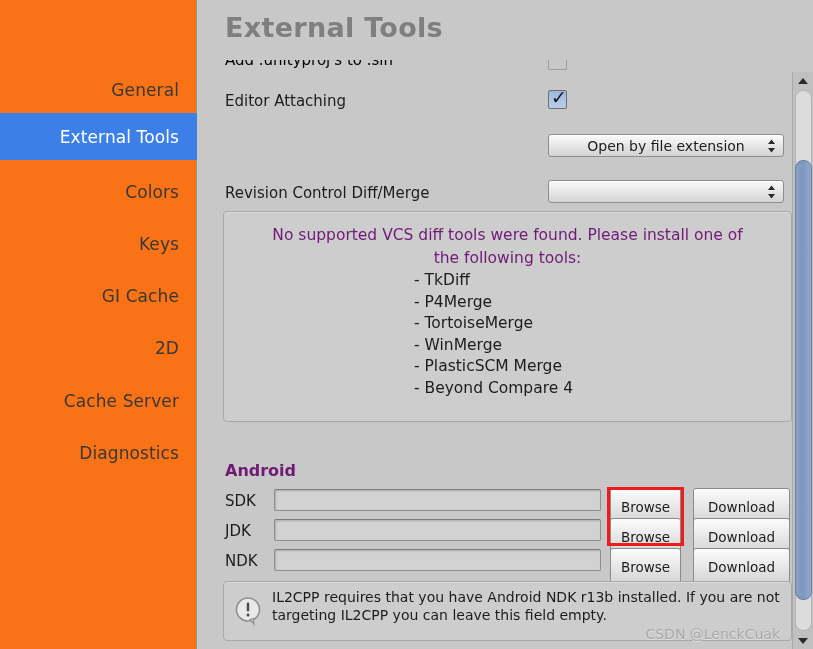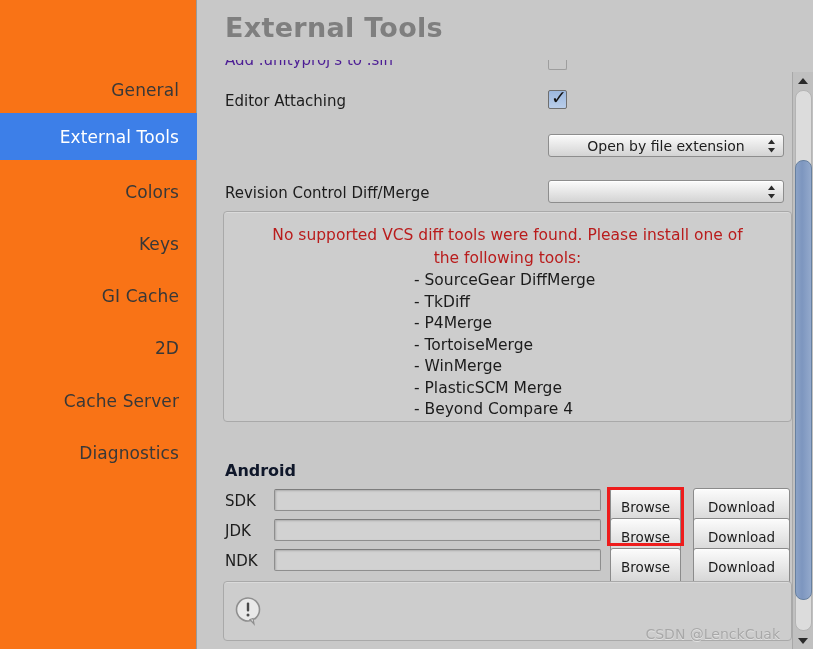--- a/index.html
+++ b/index.html
@@ -42,21 +42,21 @@
 
   
   .row-label{
     position:absolute;font-size:15px;color:#1c1c1c;white-space:nowrap;
   }
 
   
   #clipped-row{
     position:absolute;left:27px;top:60px;width:560px;height:14px;overflow:hidden;
   }
-  #clipped-row .row-label{position:absolute;left:0;top:-9px;color:#4c1d95;}
+  #clipped-row .row-label{position:absolute;left:0;top:-9px;color:#000000;}
   #clipped-row .cb{
     position:absolute;left:323px;top:-9px;width:19px;height:19px;
     box-sizing:border-box;
     border:1px solid #9e9e9e;border-top:none;
     background:#c9c9c9;border-radius:2px;
   }
 
   
   .checkbox{
     position:absolute;width:19px;height:19px;box-sizing:border-box;
@@ -88,32 +88,32 @@
   
   .helpbox{
     position:absolute;box-sizing:border-box;
     border:1px solid #a9a9a9;border-radius:4px;
     background:#cdcdcd;
     box-shadow:inset 0 1px 0 #dadada;
   }
   #vcs-help{left:25px;top:211px;width:569px;height:211px;}
   #vcs-help .vcs-head{
     position:absolute;left:0;right:0;top:12px;
-    text-align:center;font-size:15.5px;color:#b91c1c;line-height:23px;
+    text-align:center;font-size:15.5px;color:#701a75;line-height:23px;
     padding:0 34px;box-sizing:border-box;
   }
   #vcs-help .vcs-list{
     position:absolute;left:190px;top:58px;
     font-size:15.5px;color:#1c1c1c;line-height:21.5px;
   }
 
   
   #android-head{
     position:absolute;left:27px;top:461px;
-    font-size:16px;font-weight:bold;color:#0f172a;
+    font-size:16px;font-weight:bold;color:#701a75;
   }
   .sdk-label{
     position:absolute;left:27px;font-size:15px;color:#1c1c1c;
   }
   .path-field{
     position:absolute;height:22px;box-sizing:border-box;
     border:1px solid #8e8e8e;border-top-color:#7d7d7d;border-radius:2px;
     background:#d2d2d2;
     box-shadow:inset 1px 1px 2px rgba(0,0,0,.18);
   }
@@ -239,21 +239,20 @@
       <span class="dd-text"></span>
       <svg class="dd-arrow" viewBox="0 0 9 15">
         <polygon points="4.5,1 8,5.5 1,5.5" fill="#2b2b2b"></polygon>
         <polygon points="4.5,14 8,9.5 1,9.5" fill="#2b2b2b"></polygon>
       </svg>
     </div>
 
     <div class="helpbox" id="vcs-help">
       <div class="vcs-head">No supported VCS diff tools were found. Please install one of the following tools:</div>
       <div class="vcs-list">
-        <div>- SourceGear DiffMerge</div>
         <div>- TkDiff</div>
         <div>- P4Merge</div>
         <div>- TortoiseMerge</div>
         <div>- WinMerge</div>
         <div>- PlasticSCM Merge</div>
         <div>- Beyond Compare 4</div>
       </div>
     </div>
 
     <div id="android-head">Android</div>
@@ -275,20 +274,21 @@
 
     <div id="red-annotation"></div>
 
     <div class="helpbox" id="il2cpp-help">
       <svg class="il-icon" viewBox="0 0 30 30">
         <circle cx="14" cy="13.5" r="11.5" fill="#e9e9e9" stroke="#8f8f8f" stroke-width="1.6"></circle>
         <path d="M16 23.5 L20 28 L19 22.5 Z" fill="#e9e9e9" stroke="#8f8f8f" stroke-width="1.2"></path>
         <rect x="12.8" y="6.5" width="2.4" height="9" rx="1.1" fill="#4a4a4a"></rect>
         <circle cx="14" cy="19" r="1.5" fill="#4a4a4a"></circle>
       </svg>
+      <div class="il-text">IL2CPP requires that you have Android NDK r13b installed. If you are not targeting IL2CPP you can leave this field empty.</div>
     </div>
 
     <div id="watermark">CSDN @LenckCuak</div>
 
     <div id="scrollbar">
       <div class="sb-track"></div>
       <div class="sb-thumb"></div>
       <div class="sb-arrow up">
         <span class="tri up"></span>
       </div>

